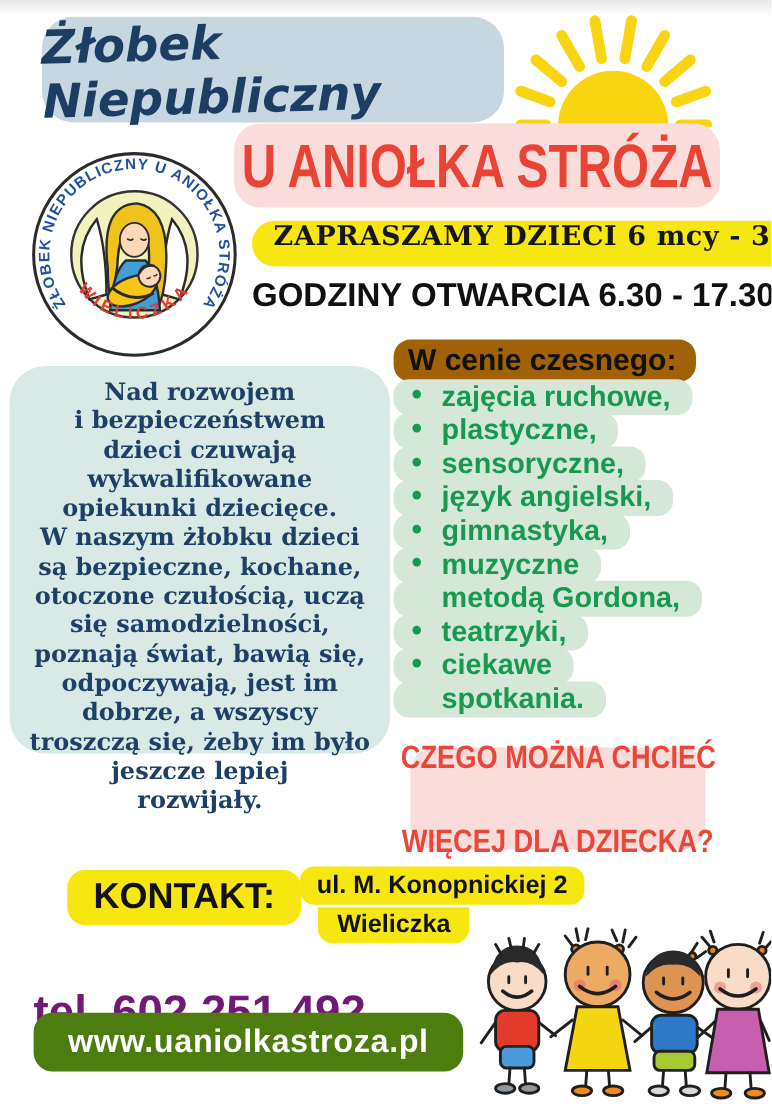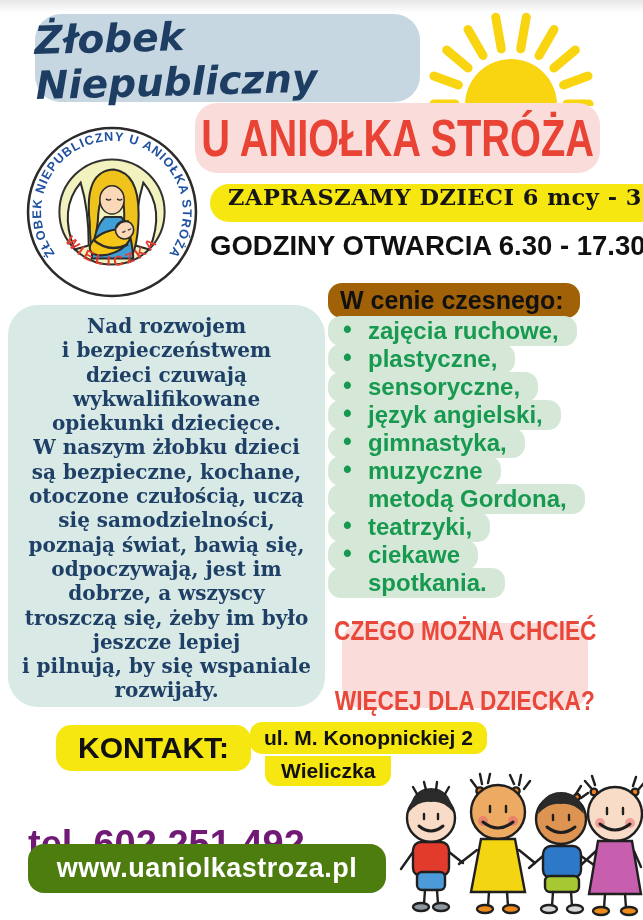--- a/index.html
+++ b/index.html
@@ -21,21 +21,21 @@
 
   .logo{position:absolute;left:26px;top:126px;}
 
   .invite-pill{position:absolute;left:210px;top:184px;height:38px;line-height:38px;
         background:#f7e711;border-radius:19px;padding:0 18px;display:table;
         font:700 22.5px "DejaVu Serif",serif;color:#161616;letter-spacing:.5px;white-space:nowrap;}
   .hours{position:absolute;left:210px;top:230px;font:800 27.5px "Liberation Sans",sans-serif;
         color:#101010;white-space:nowrap;}
 
   
-  .about-box{position:absolute;left:8px;top:305px;width:317px;height:402px;
+  .about-box{position:absolute;left:8px;top:305px;width:317px;height:323px;
         background:#d9eae6;border-radius:30px;box-sizing:border-box;padding:9px 6px;}
   .about-box span{display:block;text-align:center;
         font:700 20px/24.3px "DejaVu Serif",serif;color:#1e3f66;}
 
   
   .perks{position:absolute;left:328px;top:283px;}
   .perk-heading{display:table;background:#a16207;border-radius:14px;padding:3px 16px 3px 12px;
         font:800 25px "Liberation Sans",sans-serif;color:#111;white-space:nowrap;}
   .perk-line{display:table;position:relative;background:#d5e8d8;border-radius:13px;
         margin-top:-2px;padding:1px 18px 2px 40px;
@@ -138,21 +138,20 @@
     <span>opiekunki dziecięce.</span>
     <span>W naszym żłobku dzieci</span>
     <span>są bezpieczne, kochane,</span>
     <span>otoczone czułością, uczą</span>
     <span>się samodzielności,</span>
     <span>poznają świat, bawią się,</span>
     <span>odpoczywają, jest im</span>
     <span>dobrze, a wszyscy</span>
     <span>troszczą się, żeby im było</span>
     <span>jeszcze lepiej</span>
-    <span>i pilnują, by się wspaniale</span>
     <span>rozwijały.</span>
   </div>
 
   <div class="perks">
     <div class="perk-heading">W cenie czesnego:</div>
     <div class="perk-line">zajęcia ruchowe,</div>
     <div class="perk-line">plastyczne,</div>
     <div class="perk-line">sensoryczne,</div>
     <div class="perk-line">język angielski,</div>
     <div class="perk-line">gimnastyka,</div>

